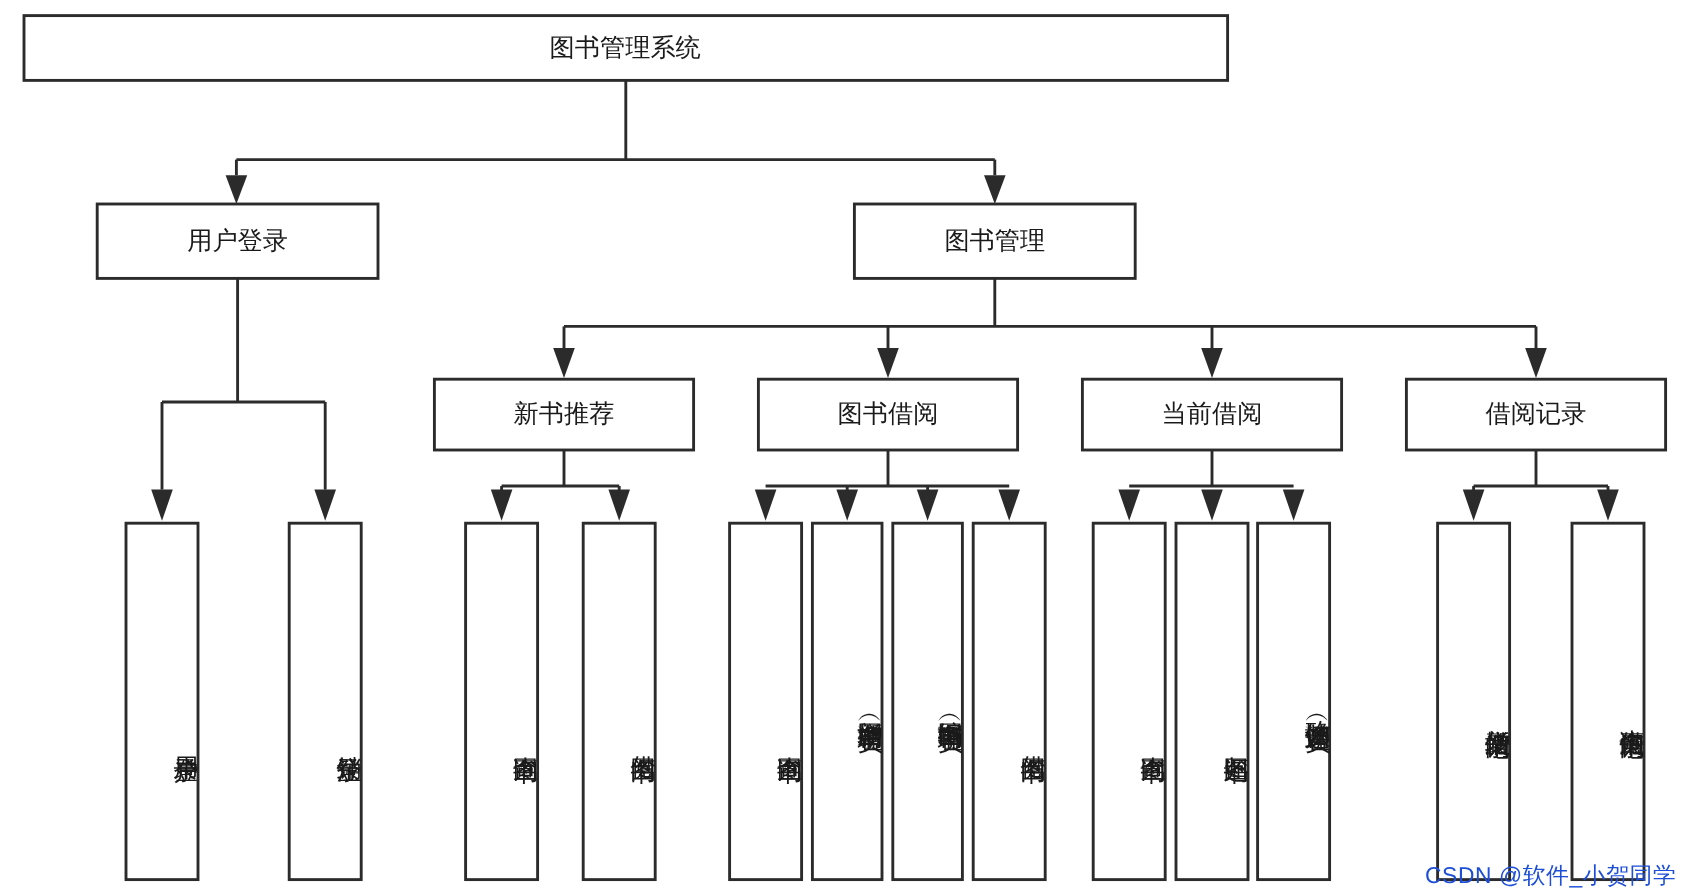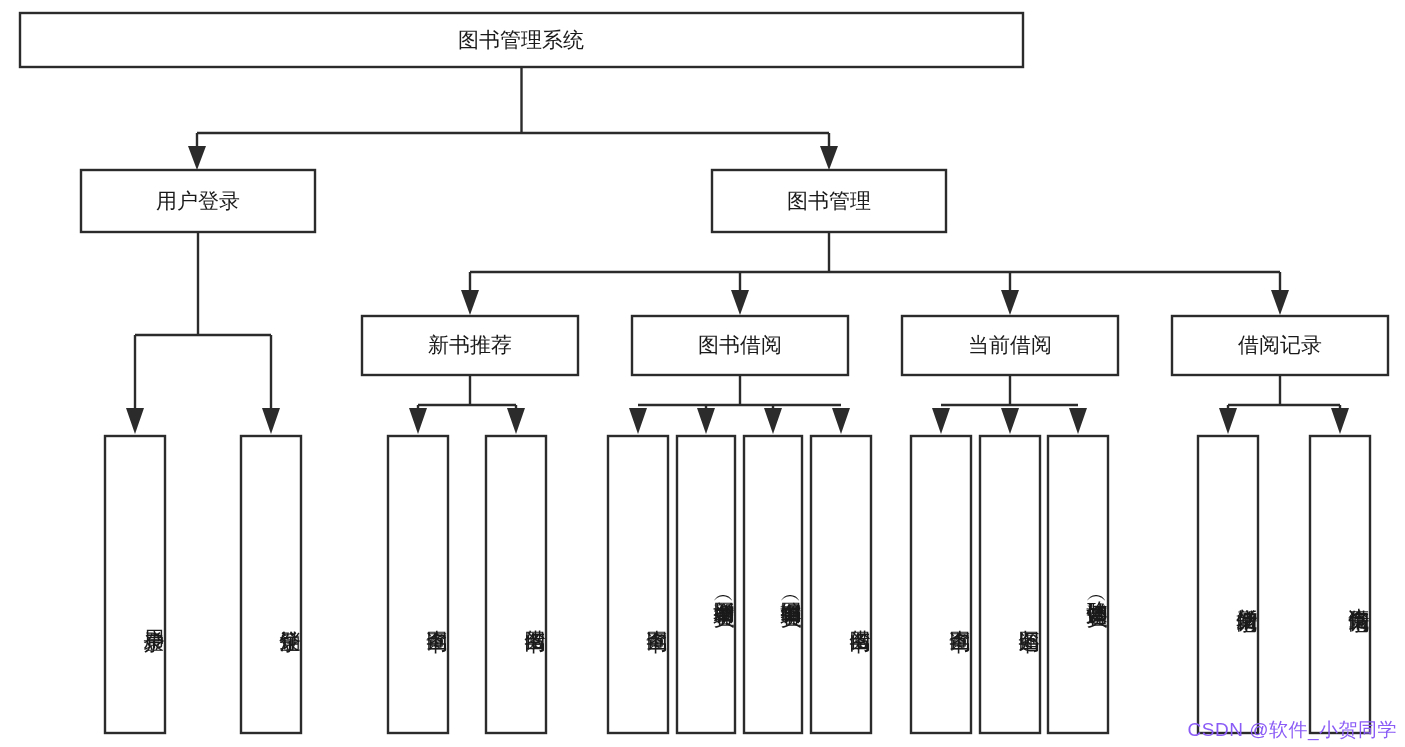--- a/index.html
+++ b/index.html
@@ -67,21 +67,21 @@
     text-align: center;
     pointer-events: none;
     user-select: none;
   }
   .watermark {
     position: absolute;
     right: 8px;
     bottom: 4px;
     font-family: "Liberation Sans", "DejaVu Sans", sans-serif;
     font-size: 19px;
-    color: #8b5cf6;
+    color: #1d4ed8;
     letter-spacing: 0.5px;
     white-space: nowrap;
     user-select: none;
   }
 </style>
 </head>
 <body>
 
 <div id="diagram-root">
 

